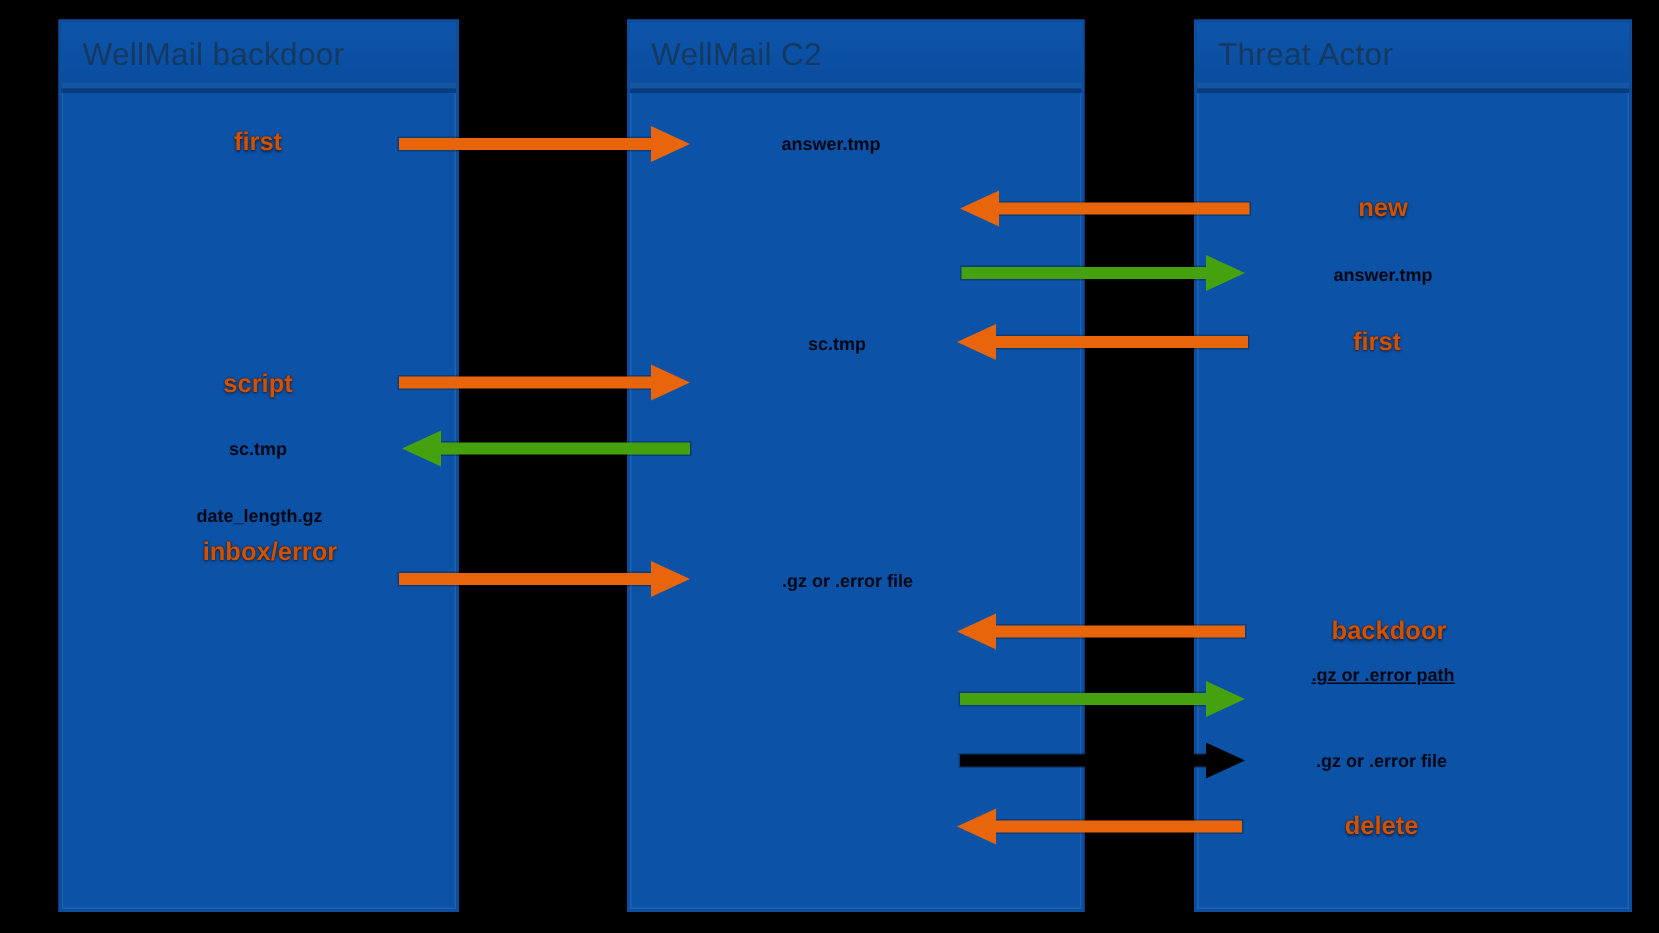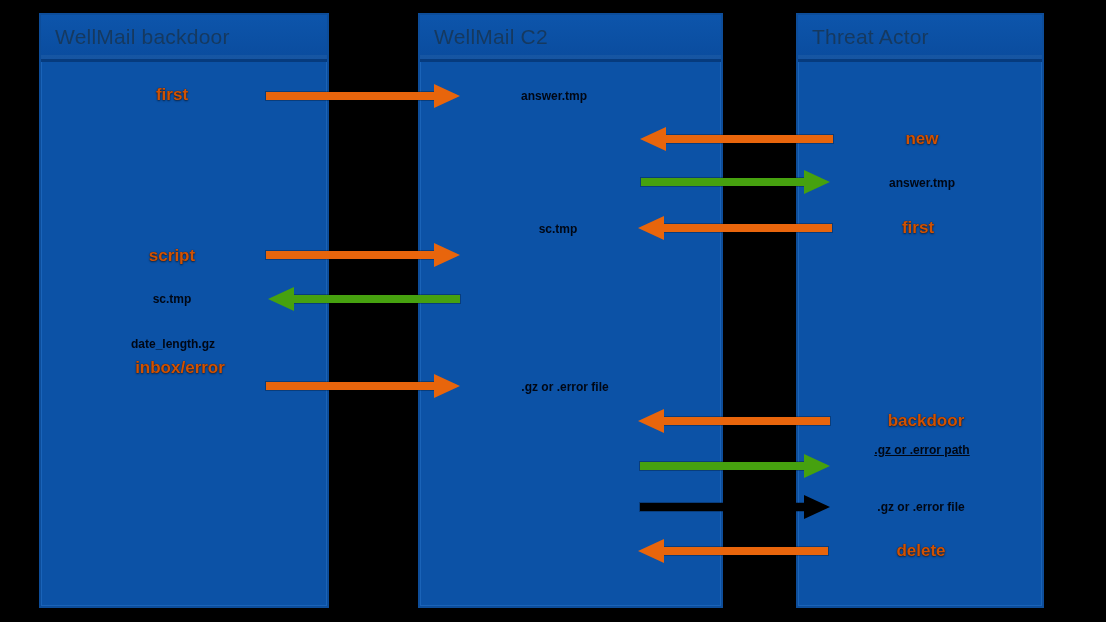--- a/index.html
+++ b/index.html
@@ -35,31 +35,31 @@
        font-weight:bold;font-size:12px;}
   .lbl.dark{color:#000714;}
   .lbl.orange{color:#CE5205;font-size:17px;
        text-shadow:0 0 1px #3a1400,0 1px 2px rgba(0,0,0,0.55);}
 </style>
 </head>
 <body>
 
 <div id="stage">
 
-  <div class="lane" style="left:39px;width:290px;">
+  <div class="lane" style="left:39px;width:267px;">
     <div class="lane-header">
       <span class="lane-title">WellMail backdoor</span>
     </div>
   </div>
   <div class="lane" style="left:418px;width:305px;">
     <div class="lane-header">
       <span class="lane-title">WellMail C2</span>
     </div>
   </div>
-  <div class="lane" style="left:796px;width:248px;">
+  <div class="lane" style="left:796px;width:292px;">
     <div class="lane-header">
       <span class="lane-title">Threat Actor</span>
     </div>
   </div>
 
   <div class="arrow right c-orange" style="left:266px;top:96px;width:194px;">
       <span class="shaft"></span>
       <span class="head"></span>
     </div>
   <div class="arrow left c-orange" style="left:640px;top:139px;width:193px;">

